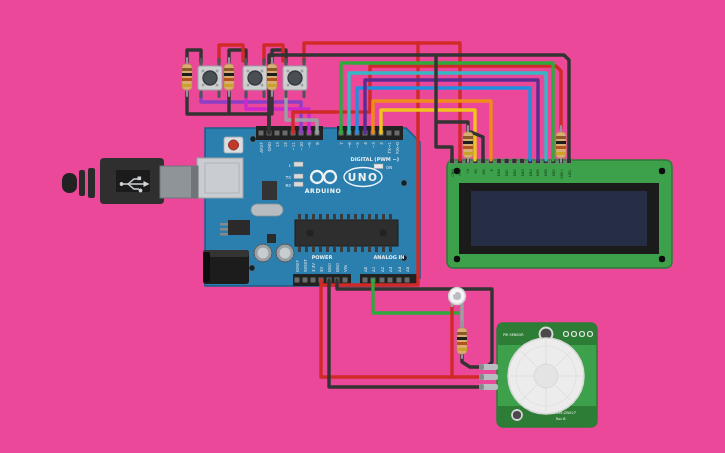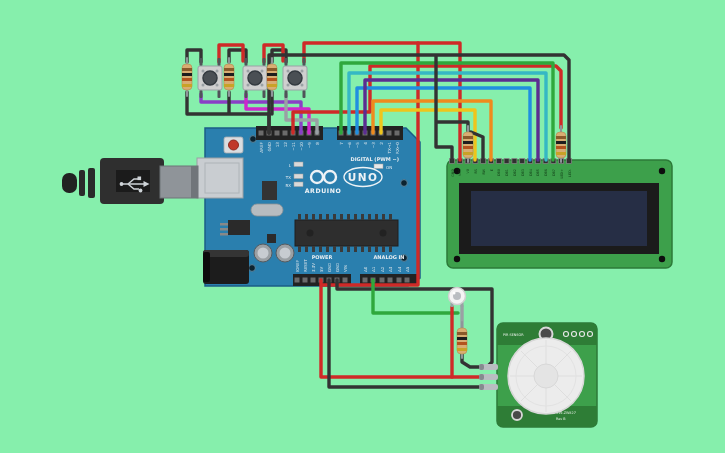--- a/index.html
+++ b/index.html
@@ -1,16 +1,16 @@
 <!DOCTYPE html>
 <html><head>
 <meta charset="utf-8">
 <style>
   html,body{margin:0;padding:0;background:#000;}
-  .stage{position:relative;width:725px;height:453px;background:#86efac;overflow:hidden;}
+  .stage{position:relative;width:725px;height:453px;background:#ec4899;overflow:hidden;}
   svg text{font-family:"DejaVu Sans", sans-serif;}
   .wire{fill:none;stroke-width:3.4;stroke-linecap:round;stroke-linejoin:round;}
   .lead{fill:none;stroke:#8f959a;stroke-width:2;stroke-linecap:round;}
   .pinlbl{fill:#dfe7ec;}
   .lcdlbl{fill:#14421a;}
 </style>
 </head>
 <body>
 
 <div class="stage">

